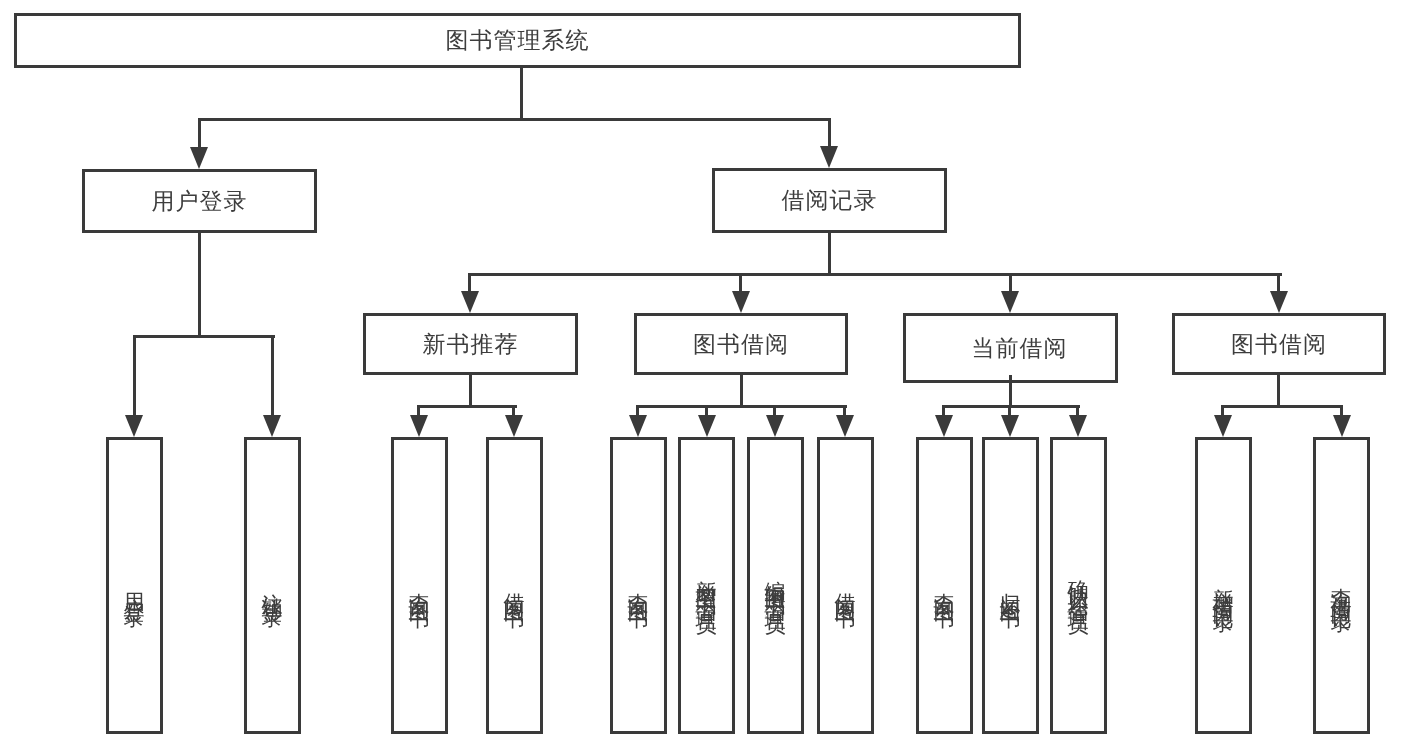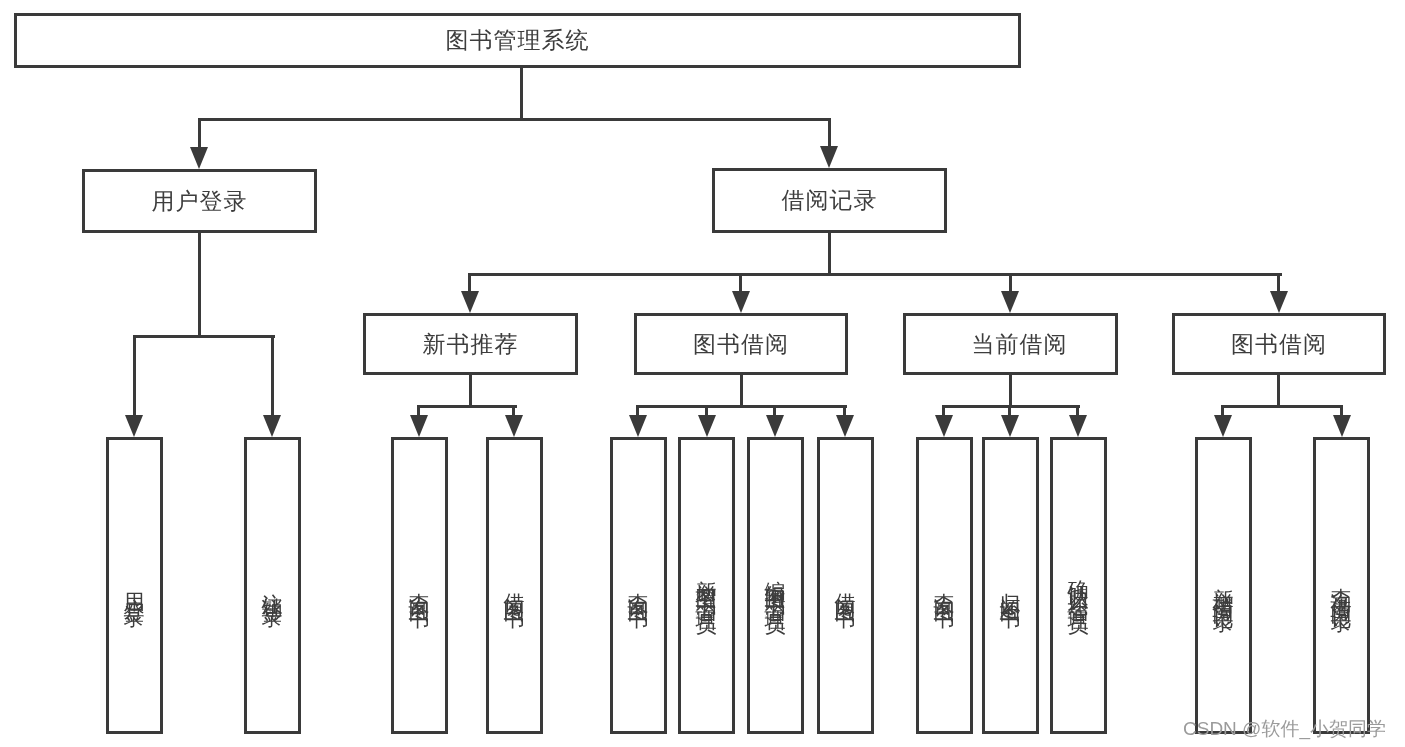--- a/index.html
+++ b/index.html
@@ -75,21 +75,21 @@
   </div>
 
   <div class="node" style="left:363px;top:313px;width:215px;height:62px;">
     <span>新书推荐</span>
   </div>
 
   <div class="node" style="left:634px;top:313px;width:214px;height:62px;">
     <span>图书借阅</span>
   </div>
 
-  <div class="node" style="left:903px;top:313px;width:215px;height:62px;padding-left:18px;">
+  <div class="node" style="left:903px;top:313px;width:215px;height:70px;padding-left:18px;">
     <span>当前借阅</span>
   </div>
 
   <div class="node" style="left:1172px;top:313px;width:214px;height:62px;">
     <span>图书借阅</span>
   </div>
 
   <div class="node leaf" style="left:106px;top:437px;width:57px;height:297px;">
     <span class="vtxt">用户登录</span>
   </div>
@@ -194,15 +194,14 @@
   <div class="vline" style="left:1076px;top:405px;width:3px;height:14px;"></div>
   <div class="arrow" style="left:1069px;top:415px;"></div>
 
   <div class="vline" style="left:1277px;top:375px;width:3px;height:32px;"></div>
   <div class="hline" style="left:1222px;top:405px;width:121px;height:3px;"></div>
   <div class="vline" style="left:1221px;top:405px;width:3px;height:14px;"></div>
   <div class="arrow" style="left:1214px;top:415px;"></div>
   <div class="vline" style="left:1340px;top:405px;width:3px;height:14px;"></div>
   <div class="arrow" style="left:1333px;top:415px;"></div>
 
-  <div id="watermark">CSDN @软件_小贺同学</div>
 
 </div>
 
 </body></html>

